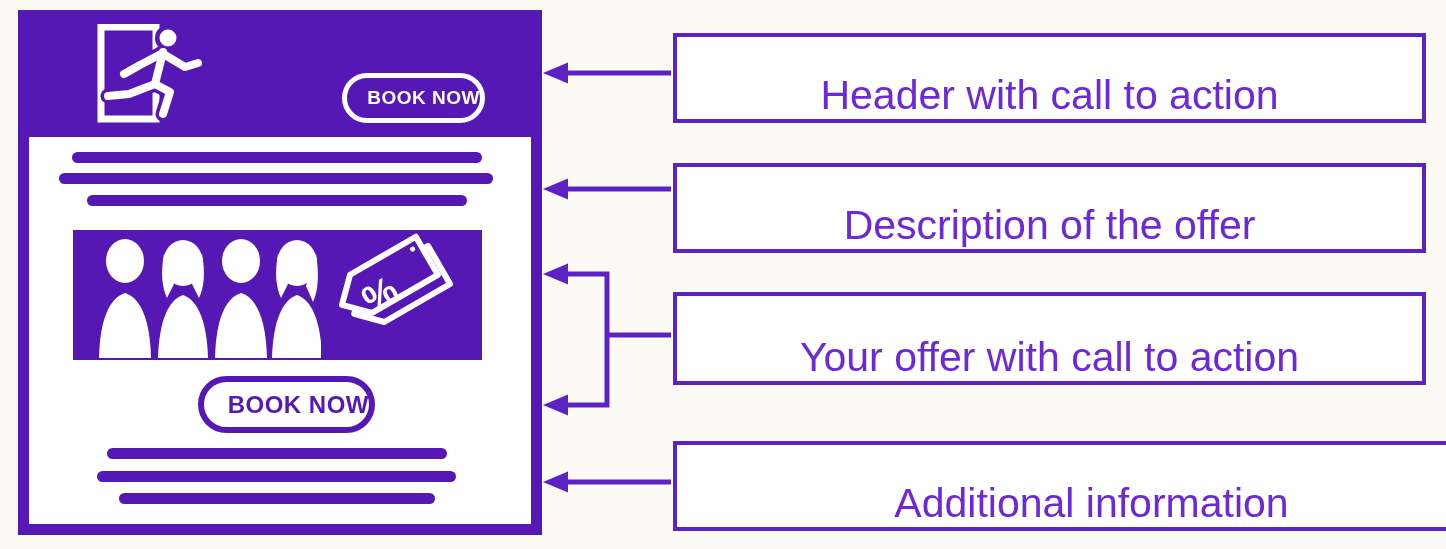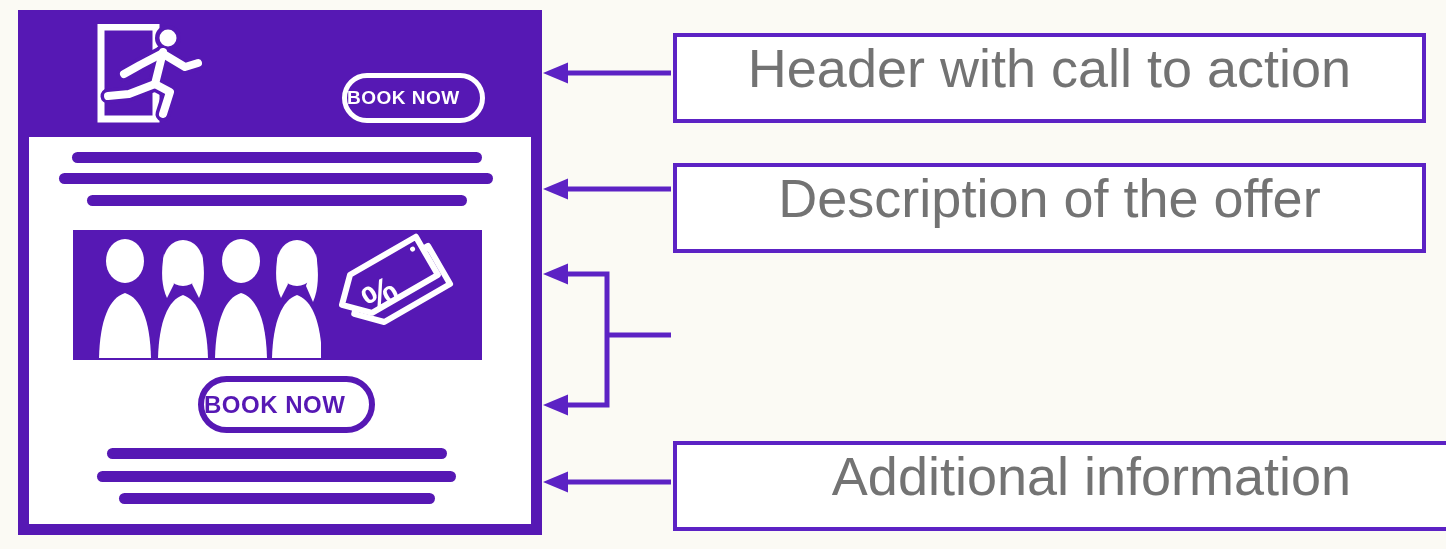--- a/index.html
+++ b/index.html
@@ -16,21 +16,21 @@
     box-sizing:border-box;border:11px solid var(--accent);
     background:#ffffff;
   }
   .card *{box-sizing:border-box;}
   .mock-header{
     position:absolute;left:0;top:0;width:502px;height:116px;
     background:var(--accent);
   }
   .exit-icon{position:absolute;left:68px;top:3px;width:106px;height:100px;}
   .pill{
-    position:absolute;border-radius:999px;display:flex;align-items:center;justify-content:flex-start;
+    position:absolute;border-radius:999px;display:flex;align-items:center;justify-content:flex-end;
     font-weight:bold;letter-spacing:.5px;white-space:nowrap;
   }
   .pill-header{
     left:313px;top:52px;width:143px;height:50px;
     border:5px solid #ffffff;color:#ffffff;font-size:19px;
   }
   .pill-body{
     left:169px;top:355px;width:177px;height:57px;
     border:6px solid var(--accent);color:var(--accent);font-size:24px;background:#fff;
   }
@@ -45,22 +45,22 @@
     position:absolute;left:44px;top:209px;width:409px;height:130px;
     background:var(--accent);
   }
   .people-icon{position:absolute;left:18px;top:6px;width:230px;height:122px;}
   .tag-icon{position:absolute;left:248px;top:0px;width:160px;height:130px;}
 
   
   .label-box{
     position:absolute;left:673px;width:745px;height:82px;
     background:#ffffff;border:4px solid var(--line);
-    display:flex;align-items:flex-start;justify-content:center;
-    font-size:54px;color:#737373;
+    display:flex;align-items:flex-end;justify-content:center;
+    font-size:41px;color:#6d28d9;
   }
   .b1{top:33px;}
   .b2{top:163px;}
   .b3{top:292px;height:85px;}
   .b4{top:441px;padding-left:42px;}
 
   .connectors{position:absolute;left:0;top:0;pointer-events:none;}
 </style>
 </head>
 <body>
@@ -156,17 +156,20 @@
       <polygon points="543,482 568,471.5 568,492.5"></polygon>
     </g>
   </svg>
 
   <div class="label-box b1">
     <span>Header with call to action</span>
   </div>
   <div class="label-box b2">
     <span>Description of the offer</span>
   </div>
+  <div class="label-box b3">
+    <span>Your offer with call to action</span>
+  </div>
   <div class="label-box b4">
     <span>Additional information</span>
   </div>
 
 </div>
 
 </body></html>

